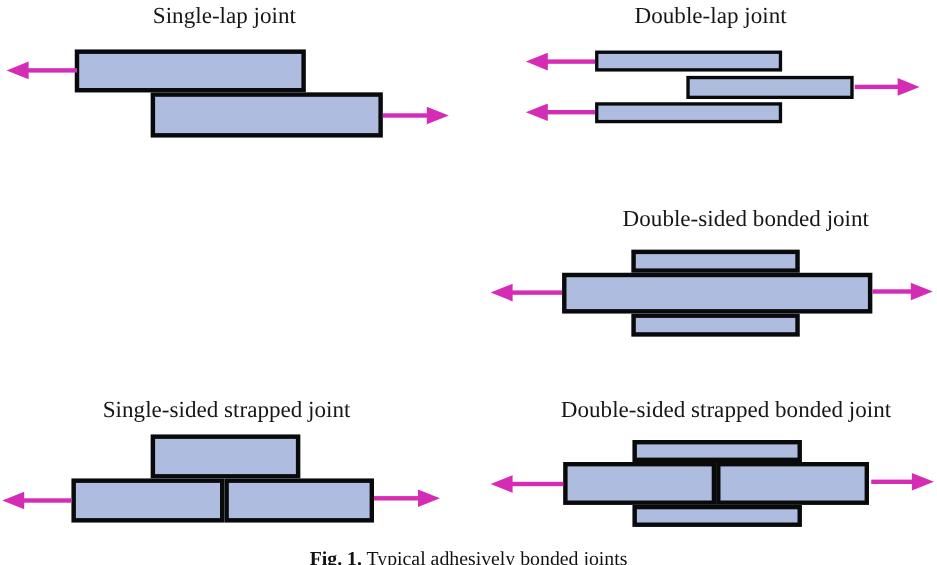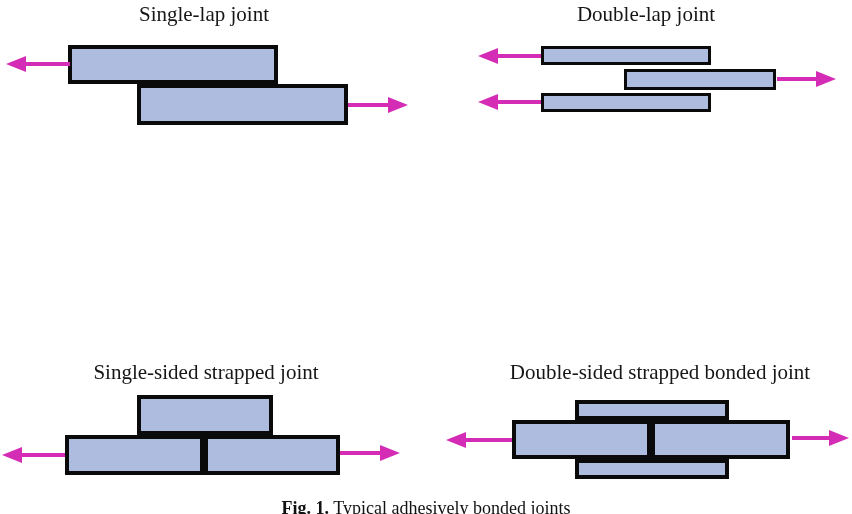--- a/index.html
+++ b/index.html
@@ -75,20 +75,34 @@
       <span class="head"></span>
       <span class="shaft"></span>
     </div>
     <div class="arrow right" style="left:351px;top:71px;width:59px">
       <span class="head"></span>
       <span class="shaft"></span>
     </div>
   </div>
 
 
+  <div class="panel" style="left:426px;top:150px;width:426px;height:180px">
+    <div class="panel-title" style="top:36px;left:39px">Double-sided bonded joint</div>
+    <div class="plate" style="left:148px;top:77px;width:153px;height:21px"></div>
+    <div class="plate" style="left:85px;top:98px;width:282px;height:37px"></div>
+    <div class="plate" style="left:148px;top:135px;width:153px;height:21px"></div>
+    <div class="arrow left" style="left:20px;top:108px;width:65px">
+      <span class="head"></span>
+      <span class="shaft"></span>
+    </div>
+    <div class="arrow right" style="left:367px;top:107px;width:55px">
+      <span class="head"></span>
+      <span class="shaft"></span>
+    </div>
+  </div>
 
   <div class="panel" style="left:0;top:330px;width:426px;height:184px">
     <div class="panel-title" style="top:30px;left:-7px">Single-sided strapped joint</div>
     <div class="plate" style="left:137px;top:65px;width:136px;height:40px"></div>
     <div class="plate" style="left:65px;top:105px;width:139px;height:40px"></div>
     <div class="plate" style="left:204px;top:105px;width:136px;height:40px"></div>
     <div class="arrow left" style="left:2px;top:117px;width:63px">
       <span class="head"></span>
       <span class="shaft"></span>
     </div>

